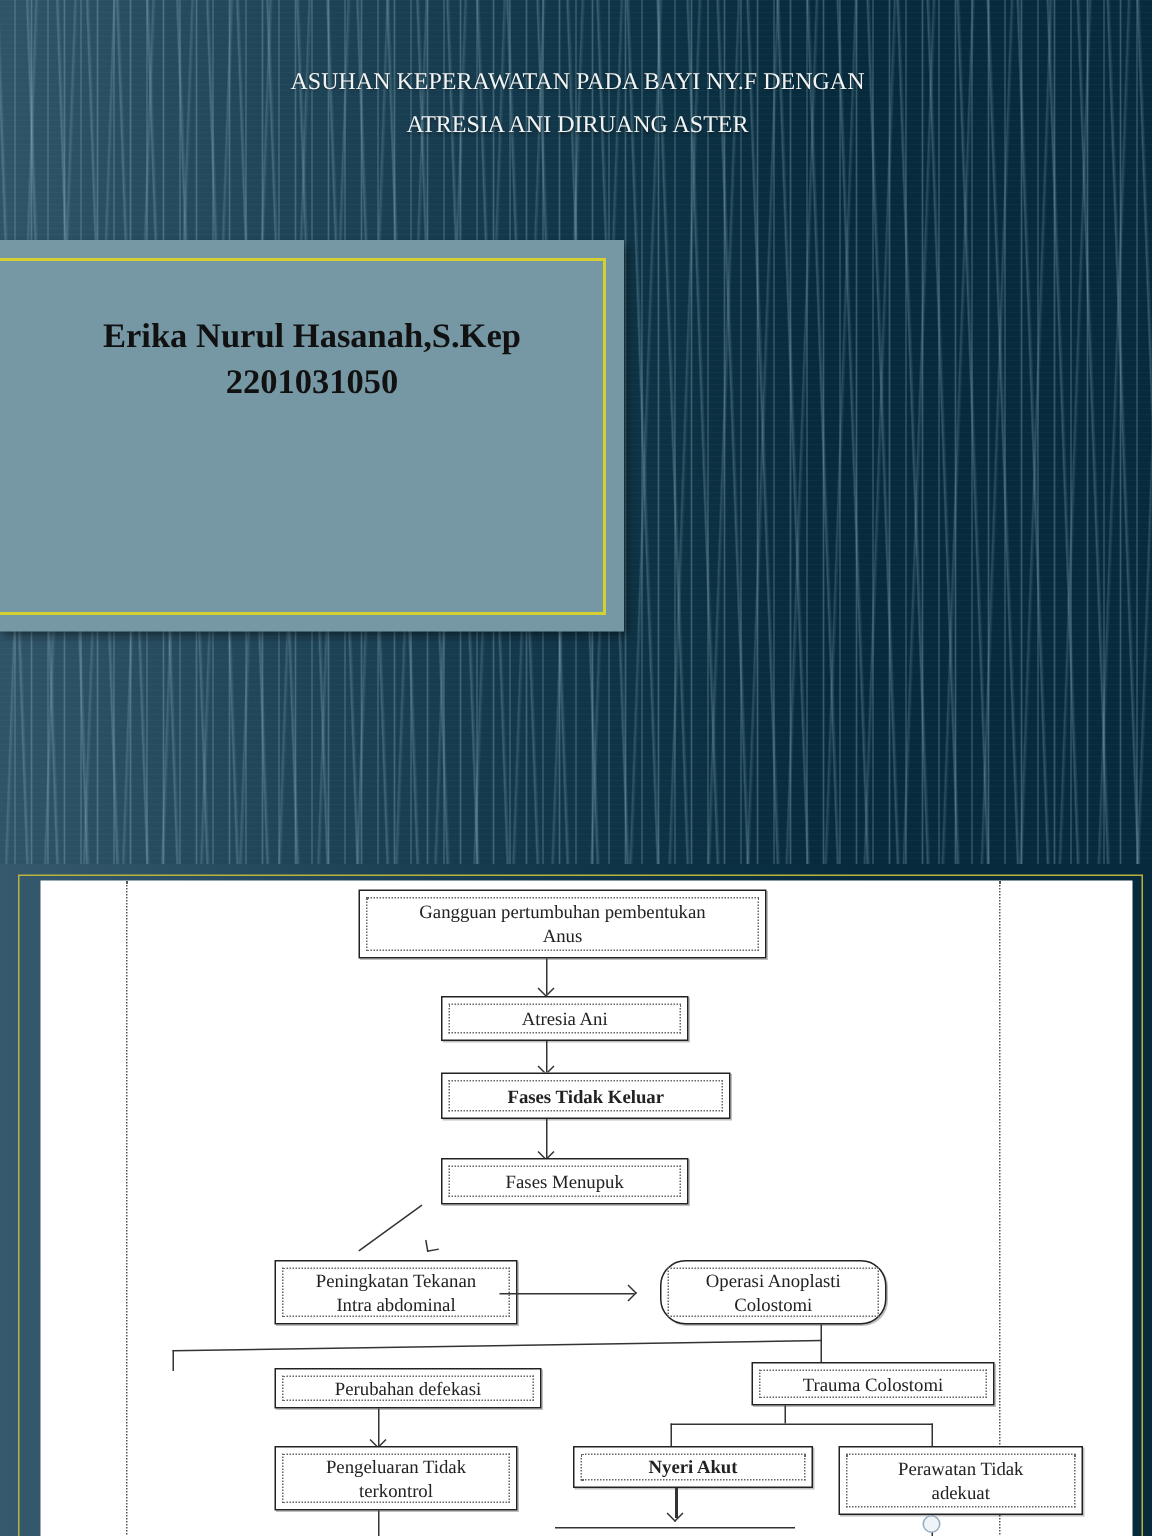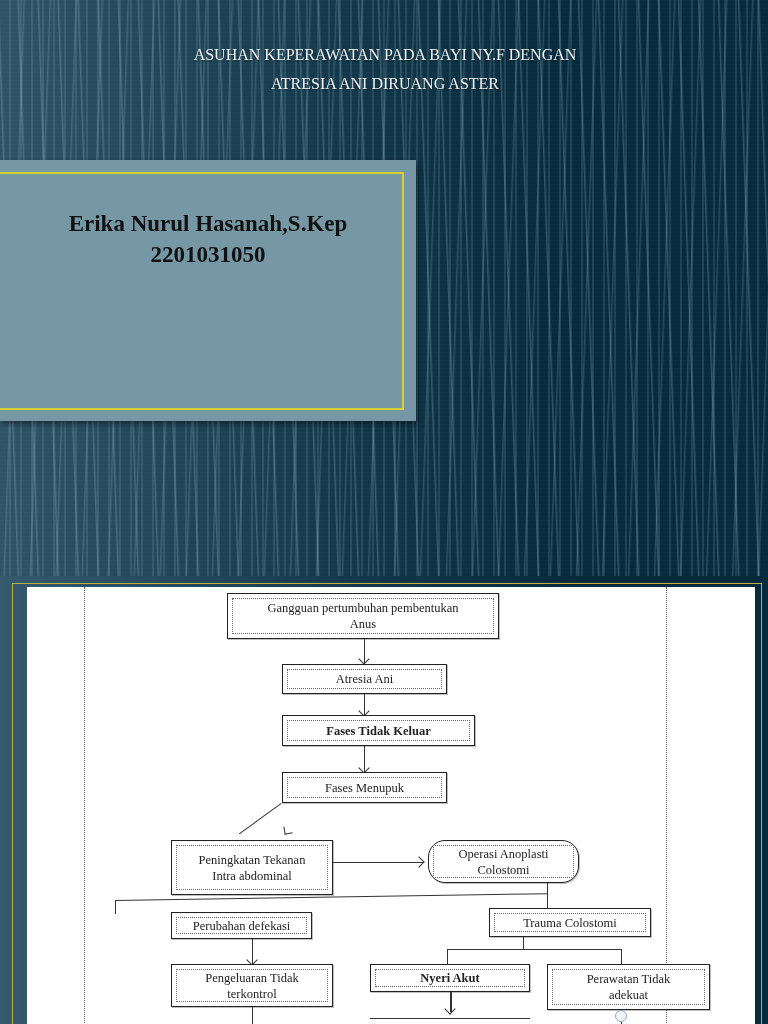--- a/index.html
+++ b/index.html
@@ -62,21 +62,21 @@
   }
   .vline {
     position: absolute; top: 0; height: 460px; width: 0;
     border-left: 1.5px dotted #555;
   }
   .node {
     position: absolute; background: #fff;
     border: 1.5px solid #222;
     box-shadow: 1px 1px 0 rgba(0,0,0,0.25);
     font-family: "Liberation Serif", serif; font-size: 12.5px; color: #222;
-    text-align: center; line-height: 16px;
+    text-align: center; line-height: 16px; margin-left: 12px;
   }
   .node .dot {
     position: absolute; inset: 4px;
     border: 1px dotted #666;
     display: flex; align-items: center; justify-content: center; flex-direction: column;
     padding: 0 4px;
   }
   .node.bold { font-weight: bold; }
   .line { position: absolute; background: #333; }
   .arrow-head {
@@ -140,41 +140,41 @@
 
     <div class="node" style="left:255px; top:185px; width:165px; height:31px;">
       <div class="dot">
           <span>Fases Menupuk</span>
         </div>
     </div>
 
     <div class="line" style="left:254px; top:216px; width:1.4px; height:52px; transform-origin: top left; transform: rotate(54deg);"></div>
     <div class="arrow-head" style="left:257px; top:239px; transform: rotate(80deg);"></div>
 
-    <div class="node" style="left:144px; top:253px; width:162px; height:55px;">
+    <div class="node" style="left:144px; top:253px; width:162px; height:43px;">
       <div class="dot">
         <span>Peningkatan Tekanan</span>
         <span>Intra abdominal</span>
       </div>
     </div>
     <div class="line" style="left:306px; top:275px; width:90px; height:1.4px;"></div>
     <div class="arrow-head right" style="left:388px; top:271px;"></div>
 
     <div class="node" style="left:401px; top:253px; width:151px; height:43px;border-radius:17px;">
       <div class="dot">
         <span>Operasi Anoplasti</span>
         <span>Colostomi</span>
       </div>
     </div>
 
     <div class="line" style="left:520px; top:296px; width:1.4px; height:25px;"></div>
     <div class="line" style="left:88px; top:313px; width:433px; height:1.4px; transform-origin:left; transform: rotate(-0.9deg);"></div>
     <div class="line" style="left:88px; top:313px; width:1.4px; height:14px;"></div>
 
-    <div class="node" style="left:144px; top:325px; width:141px; height:27px;">
+    <div class="node" style="left:144px; top:325px; width:178px; height:27px;">
       <div class="dot">
           <span>Perubahan defekasi</span>
         </div>
     </div>
 
     <div class="node" style="left:462px; top:321px; width:162px; height:29px;">
       <div class="dot">
           <span>Trauma Colostomi</span>
         </div>
     </div>

